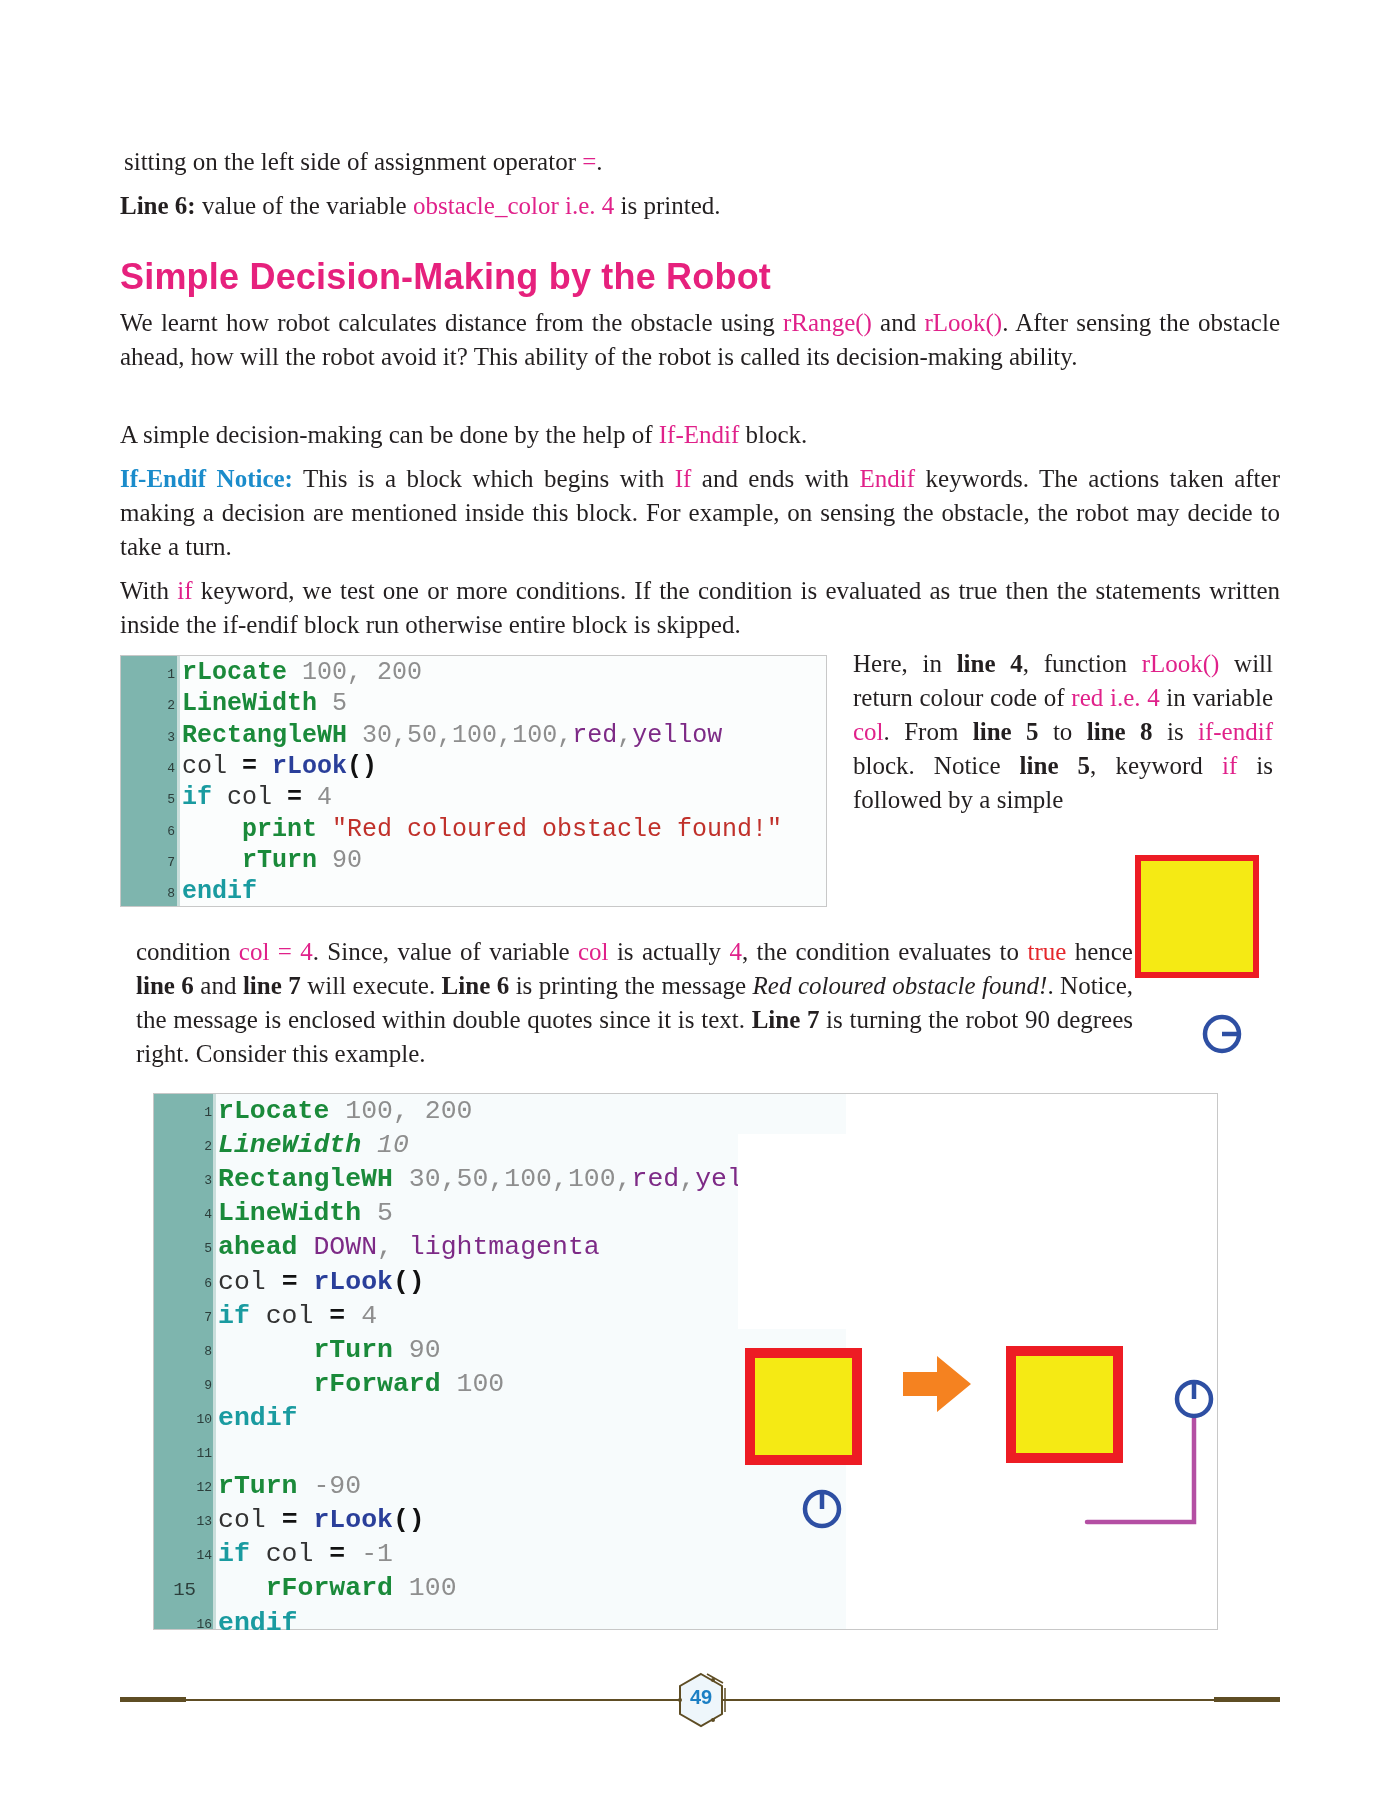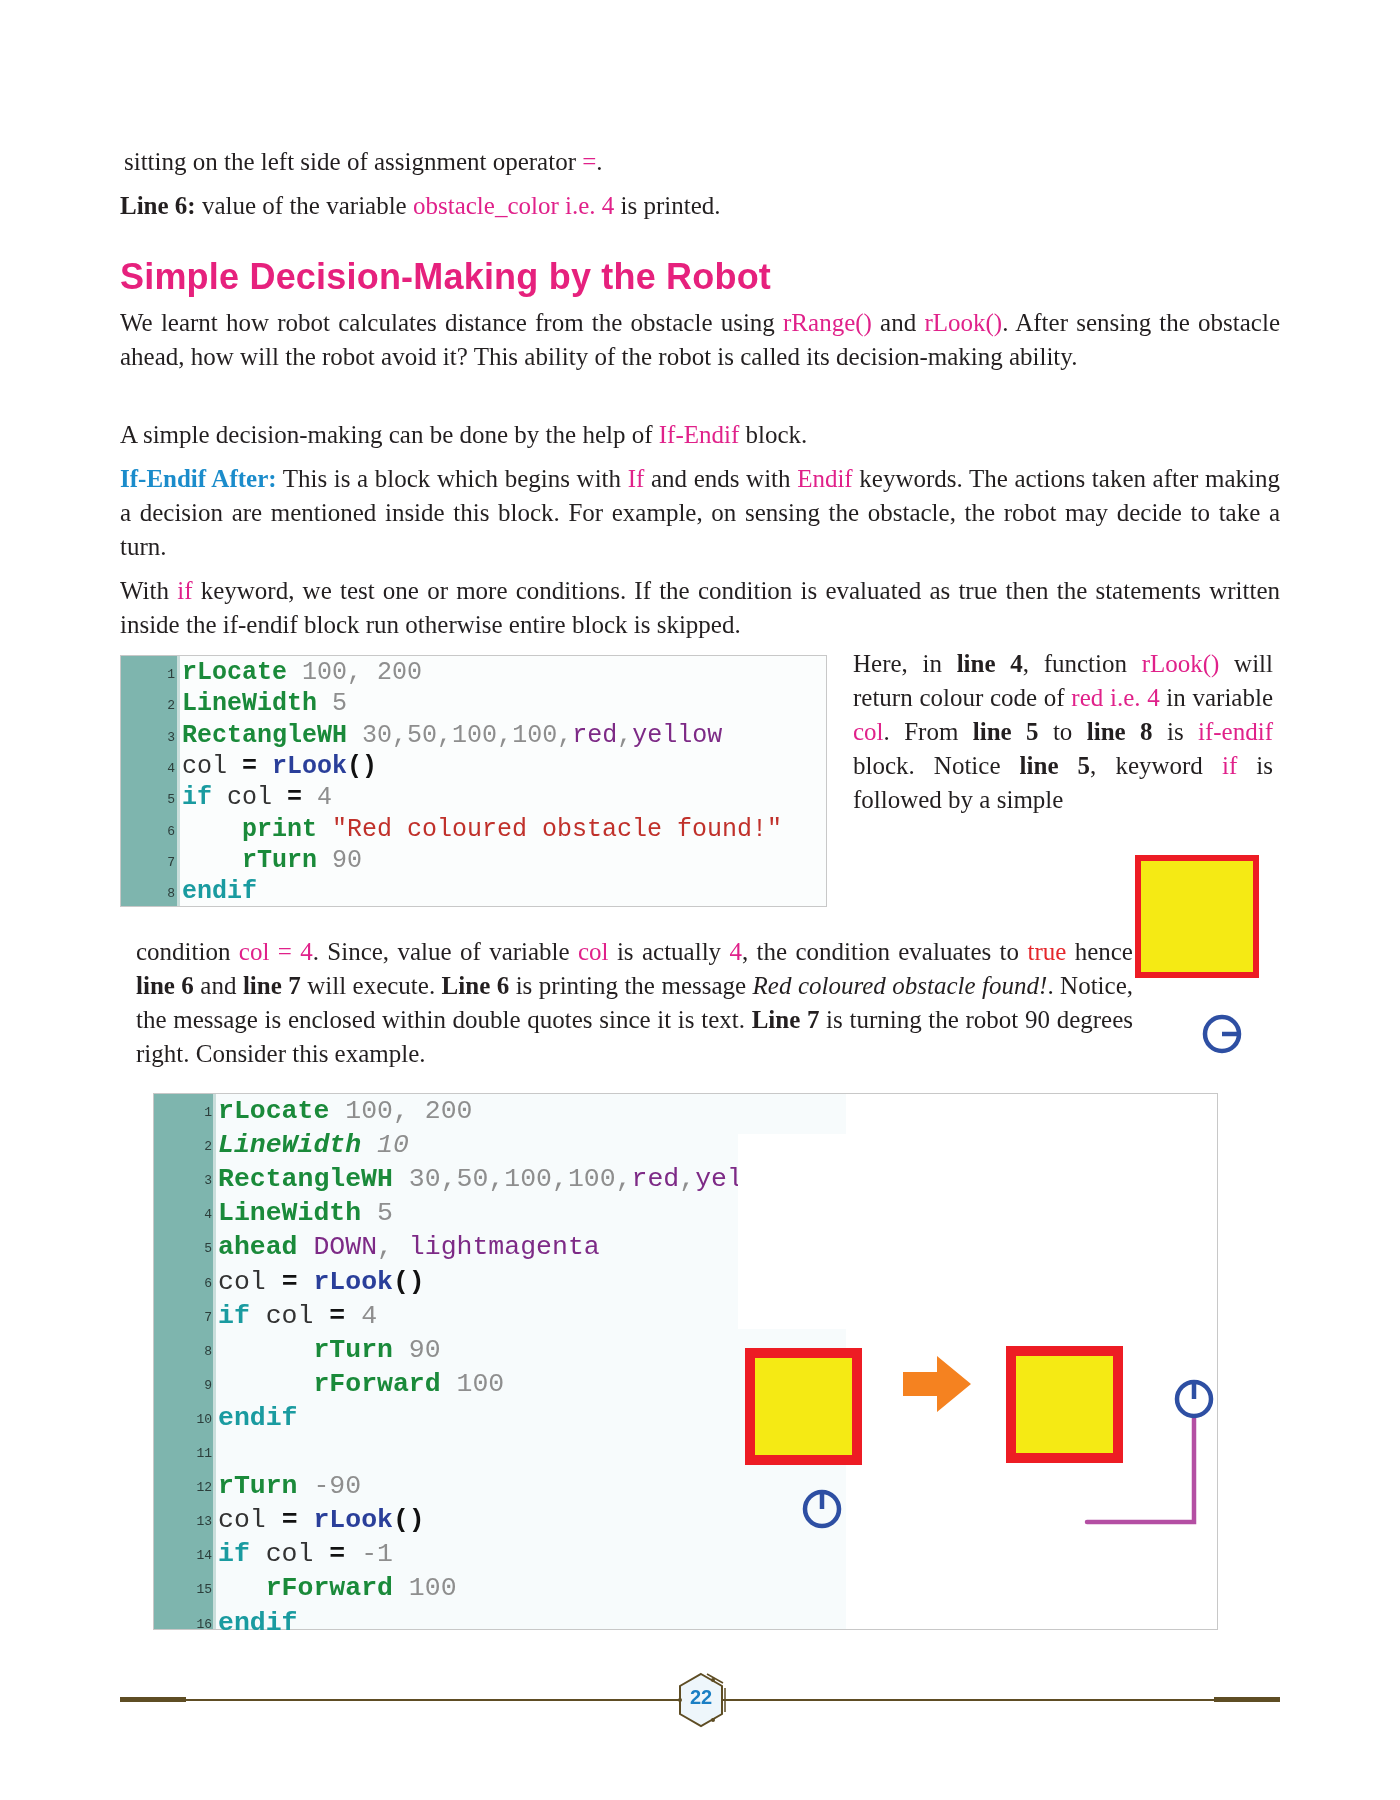--- a/index.html
+++ b/index.html
@@ -42,21 +42,21 @@
 
 <div class="para" style="top:306px;">
   <span>We learnt how robot calculates distance from the obstacle using </span><span class="pink">rRange()</span><span> and </span><span class="pink">rLook()</span><span>. After sensing the obstacle ahead, how will the robot avoid it? This ability of the robot is called its decision-making ability.</span>
 </div>
 
 <div class="para" style="top:418px;">
   <span>A simple decision-making can be done by the help of </span><span class="pink">If-Endif</span><span> block.</span>
 </div>
 
 <div class="para" style="top:462px;">
-  <span class="blue">If-Endif After:</span><span> This is a block which begins with </span><span class="pink">If</span><span> and ends with </span><span class="pink">Endif</span><span> keywords. The actions taken after making a decision are mentioned inside this block. For example, on sensing the obstacle, the robot may decide to take a turn.</span>
+  <span class="blue">If-Endif Notice:</span><span> This is a block which begins with </span><span class="pink">If</span><span> and ends with </span><span class="pink">Endif</span><span> keywords. The actions taken after making a decision are mentioned inside this block. For example, on sensing the obstacle, the robot may decide to take a turn.</span>
 </div>
 
 <div class="para" style="top:574px;">
   <span>With </span><span class="pink">if</span><span> keyword, we test one or more conditions. If the condition is evaluated as true then the statements written inside the if-endif block run otherwise entire block is skipped.</span>
 </div>
 
 <div class="code" style="left:120px;top:655px;width:707px;height:252px;">
   <div class="gutter" style="width:56px;"></div>
   <div class="gutter-edge" style="left:56px;"></div>
   <div id="code1-body">
@@ -119,21 +119,21 @@
       <div class="ln" style="left: 28px; width: 30px; top: 308.9px; font-size: 13px; line-height: 34.1px;">10</div>
       <div class="cline" style="left: 64px; top: 306.9px; font-size: 26.5px; line-height: 34.1px;"><span class="ctl">endif</span></div>
       <div class="ln" style="left: 28px; width: 30px; top: 343px; font-size: 13px; line-height: 34.1px;">11</div>
       <div class="cline" style="left: 64px; top: 341px; font-size: 26.5px; line-height: 34.1px;"></div>
       <div class="ln" style="left: 28px; width: 30px; top: 377.1px; font-size: 13px; line-height: 34.1px;">12</div>
       <div class="cline" style="left: 64px; top: 375.1px; font-size: 26.5px; line-height: 34.1px;"><span class="kw">rTurn</span> <span class="num">-90</span></div>
       <div class="ln" style="left: 28px; width: 30px; top: 411.2px; font-size: 13px; line-height: 34.1px;">13</div>
       <div class="cline" style="left: 64px; top: 409.2px; font-size: 26.5px; line-height: 34.1px;"><span class="plain">col</span> <span class="op">=</span> <span class="fn">rLook</span><span class="op">(</span><span class="op">)</span></div>
       <div class="ln" style="left: 28px; width: 30px; top: 445.3px; font-size: 13px; line-height: 34.1px;">14</div>
       <div class="cline" style="left: 64px; top: 443.3px; font-size: 26.5px; line-height: 34.1px;"><span class="ctl">if</span> <span class="plain">col</span> <span class="op">=</span> <span class="num">-1</span></div>
-      <div class="ln" style="left: 28px; width: 30px; top: 479.4px; font-size: 13px; line-height: 34.1px;">15</div>
+      <div class="ln" style="left: 12px; width: 30px; top: 479.4px; font-size: 19px; line-height: 34.1px;">15</div>
       <div class="cline" style="left: 64px; top: 477.4px; font-size: 26.5px; line-height: 34.1px;">   <span class="kw">rForward</span> <span class="num">100</span></div>
       <div class="ln" style="left: 28px; width: 30px; top: 513.5px; font-size: 13px; line-height: 34.1px;">16</div>
       <div class="cline" style="left: 64px; top: 511.5px; font-size: 26.5px; line-height: 34.1px;"><span class="ctl">endif</span></div>
     </div>
 
   <div class="abs" style="left:584px;top:40px;width:116px;height:195px;background:#ffffff;"></div>
   <div class="abs" style="left:591px;top:254px;width:117px;height:117px;background:#f5ea14;border:10px solid #ed1c24;box-sizing:border-box;"></div>
   <svg class="abs" style="left:646px;top:393px;" width="44" height="44" viewBox="0 0 44 44">
     <circle cx="22" cy="22" r="17" fill="none" stroke="#2e4fa3" stroke-width="4.5"></circle>
     <line x1="22" y1="22" x2="22" y2="5" stroke="#2e4fa3" stroke-width="4.5"></line>
@@ -158,13 +158,13 @@
 <div class="abs" style="left:722px;top:1699px;width:494px;height:2px;background:#5e4d24;"></div>
 <div class="abs" style="left:1214px;top:1697px;width:66px;height:5px;background:#5e4d24;"></div>
 <svg class="abs" style="left:676px;top:1672px;" width="50" height="56" viewBox="0 0 50 56">
   <polygon points="25,2 46,14 46,42 25,54 4,42 4,14" fill="#eef6fb" stroke="#5e4d24" stroke-width="2"></polygon>
   <polyline points="29,4 45,13" fill="none" stroke="#5e4d24" stroke-width="1.5" transform="translate(2,-2)"></polyline>
   <polyline points="46,16 46,40" fill="none" stroke="#5e4d24" stroke-width="1.5" transform="translate(3,0)"></polyline>
   <circle cx="4" cy="28" r="2" fill="#5e4d24"></circle>
   <circle cx="37" cy="8" r="2" fill="#5e4d24"></circle>
   <circle cx="37" cy="48" r="2" fill="#5e4d24"></circle>
 </svg>
-<div class="abs" style="left:676px;top:1686px;width:50px;text-align:center;font-family:'Liberation Sans','DejaVu Sans',sans-serif;font-weight:bold;font-size:20px;color:#1b7fc4;">22</div>
+<div class="abs" style="left:676px;top:1686px;width:50px;text-align:center;font-family:'Liberation Sans','DejaVu Sans',sans-serif;font-weight:bold;font-size:20px;color:#1b7fc4;">49</div>
 
 </body></html>

